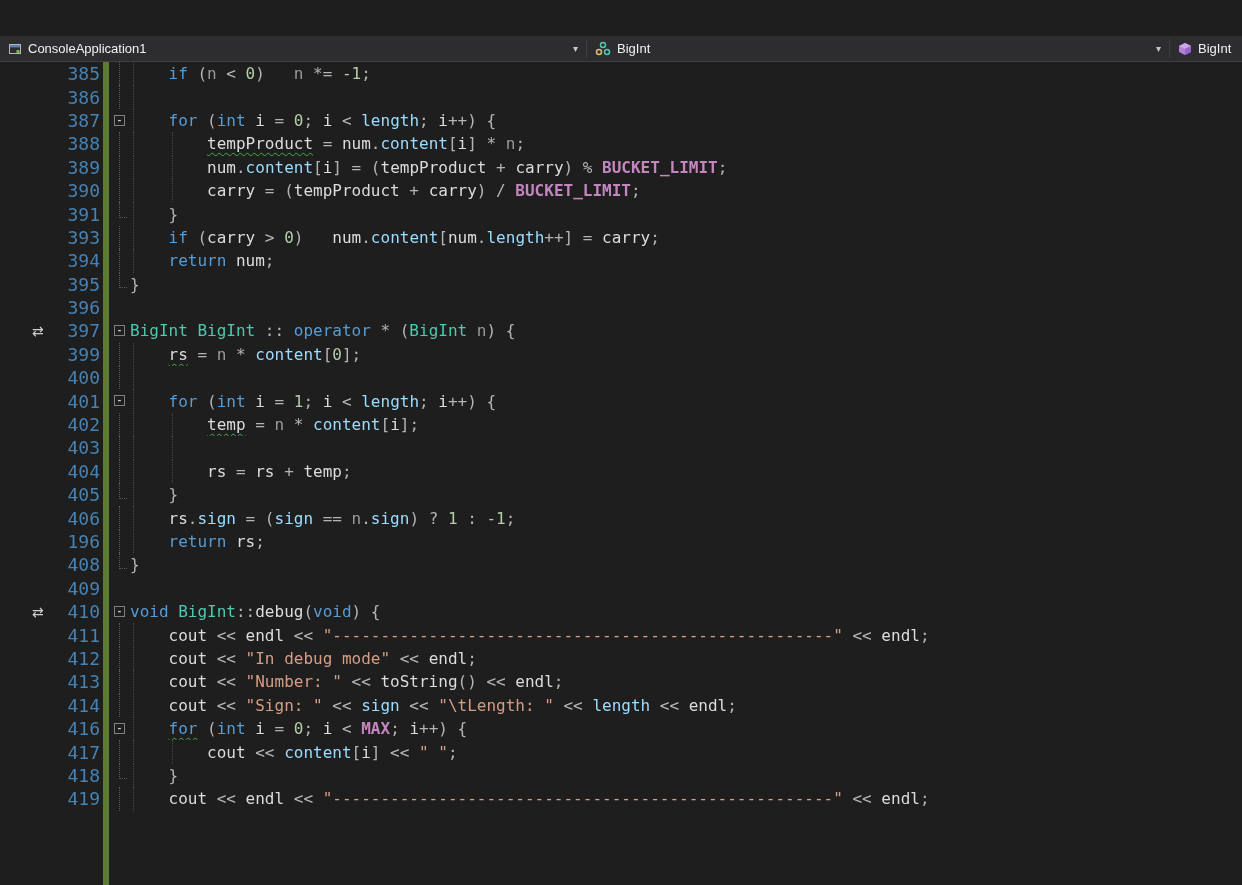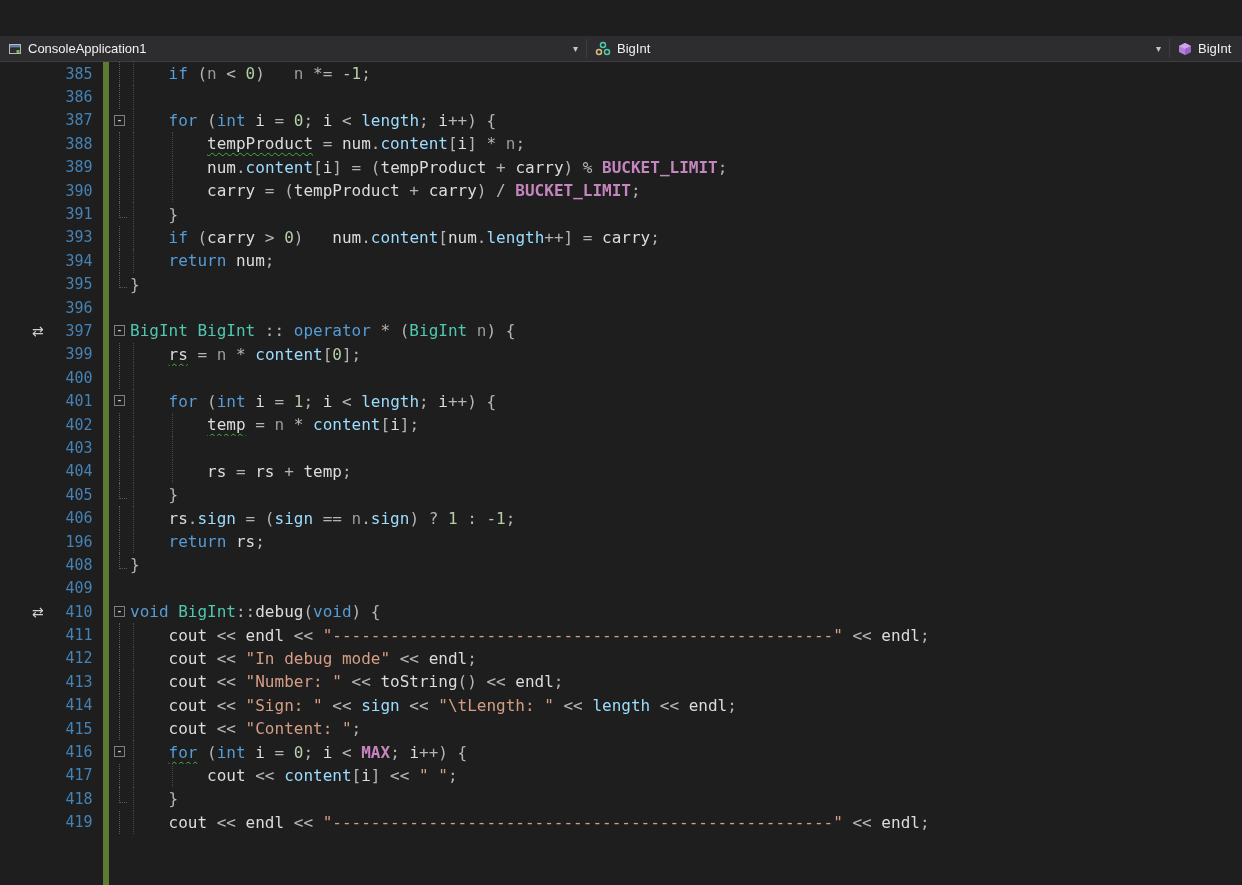--- a/index.html
+++ b/index.html
@@ -20,21 +20,21 @@
   .combo.c3{flex:1;overflow:hidden;white-space:nowrap;}
   .chev{margin-left:auto;color:#c5c5c5;font-size:10px;font-family:"DejaVu Sans",sans-serif;}
   .vsep{width:1px;background:#3e3e42;margin:3px 0;}
   .nic{display:flex;align-items:center;}
 
   
   .editor{position:absolute;top:62px;left:0;right:0;bottom:0;background:var(--background,#1e1e1e);}
   .changebar{position:absolute;left:103px;top:0;bottom:0;width:6px;background:var(--change-bar,#5e7b33);z-index:3;}
   .row{display:flex;height:23.4px;align-items:center;}
   .glyph{width:58px;padding-left:32px;box-sizing:border-box;color:#cfcfcf;font-size:14px;font-family:"DejaVu Sans",sans-serif;flex:none;}
-  .lnum{width:42px;text-align:center;color:var(--line-number,#4682b4);font-family:"DejaVu Sans Mono",monospace;font-size:15px;flex:none;}
+  .lnum{width:42px;text-align:right;color:var(--line-number,#4682b4);font-family:"DejaVu Sans Mono",monospace;font-size:18px;flex:none;}
   .fold{width:30px;position:relative;height:100%;flex:none;}
   .fbox{position:absolute;left:14px;top:6px;width:11px;height:11px;border:1px solid #808080;box-sizing:border-box;color:#cccccc;font:bold 9px/8px "DejaVu Sans Mono",monospace;text-align:center;background:var(--background,#1e1e1e);z-index:2;}
   .fline{position:absolute;left:19px;top:0;bottom:0;border-left:1px dotted #5a5a5a;}
   .fend{position:absolute;left:19px;top:0;height:62%;width:7px;border-left:1px dotted #5a5a5a;border-bottom:1px dotted #5a5a5a;}
   .codeln{flex:1;position:relative;height:100%;display:flex;align-items:center;font-family:"DejaVu Sans Mono",monospace;font-size:16px;white-space:pre;overflow:hidden;}
   .guide{position:absolute;top:0;bottom:0;border-left:1px dotted #474747;}
   .ltext{position:relative;z-index:1;}
 
   .c-k{color:var(--keyword,#569cd6);}
   .c-y{color:var(--type,#4ec9b0);}
@@ -320,28 +320,20 @@
         <div class="row">
           <div class="glyph"></div>
           <div class="lnum">414</div>
           <div class="fold">
             <span class="fline"></span>
           </div>
           <div class="codeln"><i class="guide" style="left: 3px;"></i><span class="ltext"><span class="c-p">    </span><span class="c-p">cout</span><span class="c-o"> &lt;&lt; </span><span class="c-s">"Sign: "</span><span class="c-o"> &lt;&lt; </span><span class="c-f">sign</span><span class="c-o"> &lt;&lt; </span><span class="c-s">"\tLength: "</span><span class="c-o"> &lt;&lt; </span><span class="c-f">length</span><span class="c-o"> &lt;&lt; </span><span class="c-p">endl</span><span class="c-o">;</span></span></div>
         </div>
         <div class="row">
           <div class="glyph"></div>
-          <div class="lnum">415</div>
-          <div class="fold">
-            <span class="fline"></span>
-          </div>
-          <div class="codeln"><i class="guide" style="left: 3px;"></i><span class="ltext"><span class="c-p">    </span><span class="c-p">cout</span><span class="c-o"> &lt;&lt; </span><span class="c-s">"Content: "</span><span class="c-o">;</span></span></div>
-        </div>
-        <div class="row">
-          <div class="glyph"></div>
           <div class="lnum">416</div>
           <div class="fold">
             <span class="fbox">-</span>
           </div>
           <div class="codeln"><i class="guide" style="left: 3px;"></i><span class="ltext"><span class="c-p">    </span><span class="c-k u">for</span><span class="c-o"> (</span><span class="c-k">int</span><span class="c-p"> i </span><span class="c-o">= </span><span class="c-n">0</span><span class="c-o">; </span><span class="c-p">i</span><span class="c-o"> &lt; </span><span class="c-m">MAX</span><span class="c-o">; </span><span class="c-p">i</span><span class="c-o">++) {</span></span></div>
         </div>
         <div class="row">
           <div class="glyph"></div>
           <div class="lnum">417</div>
           <div class="fold">

